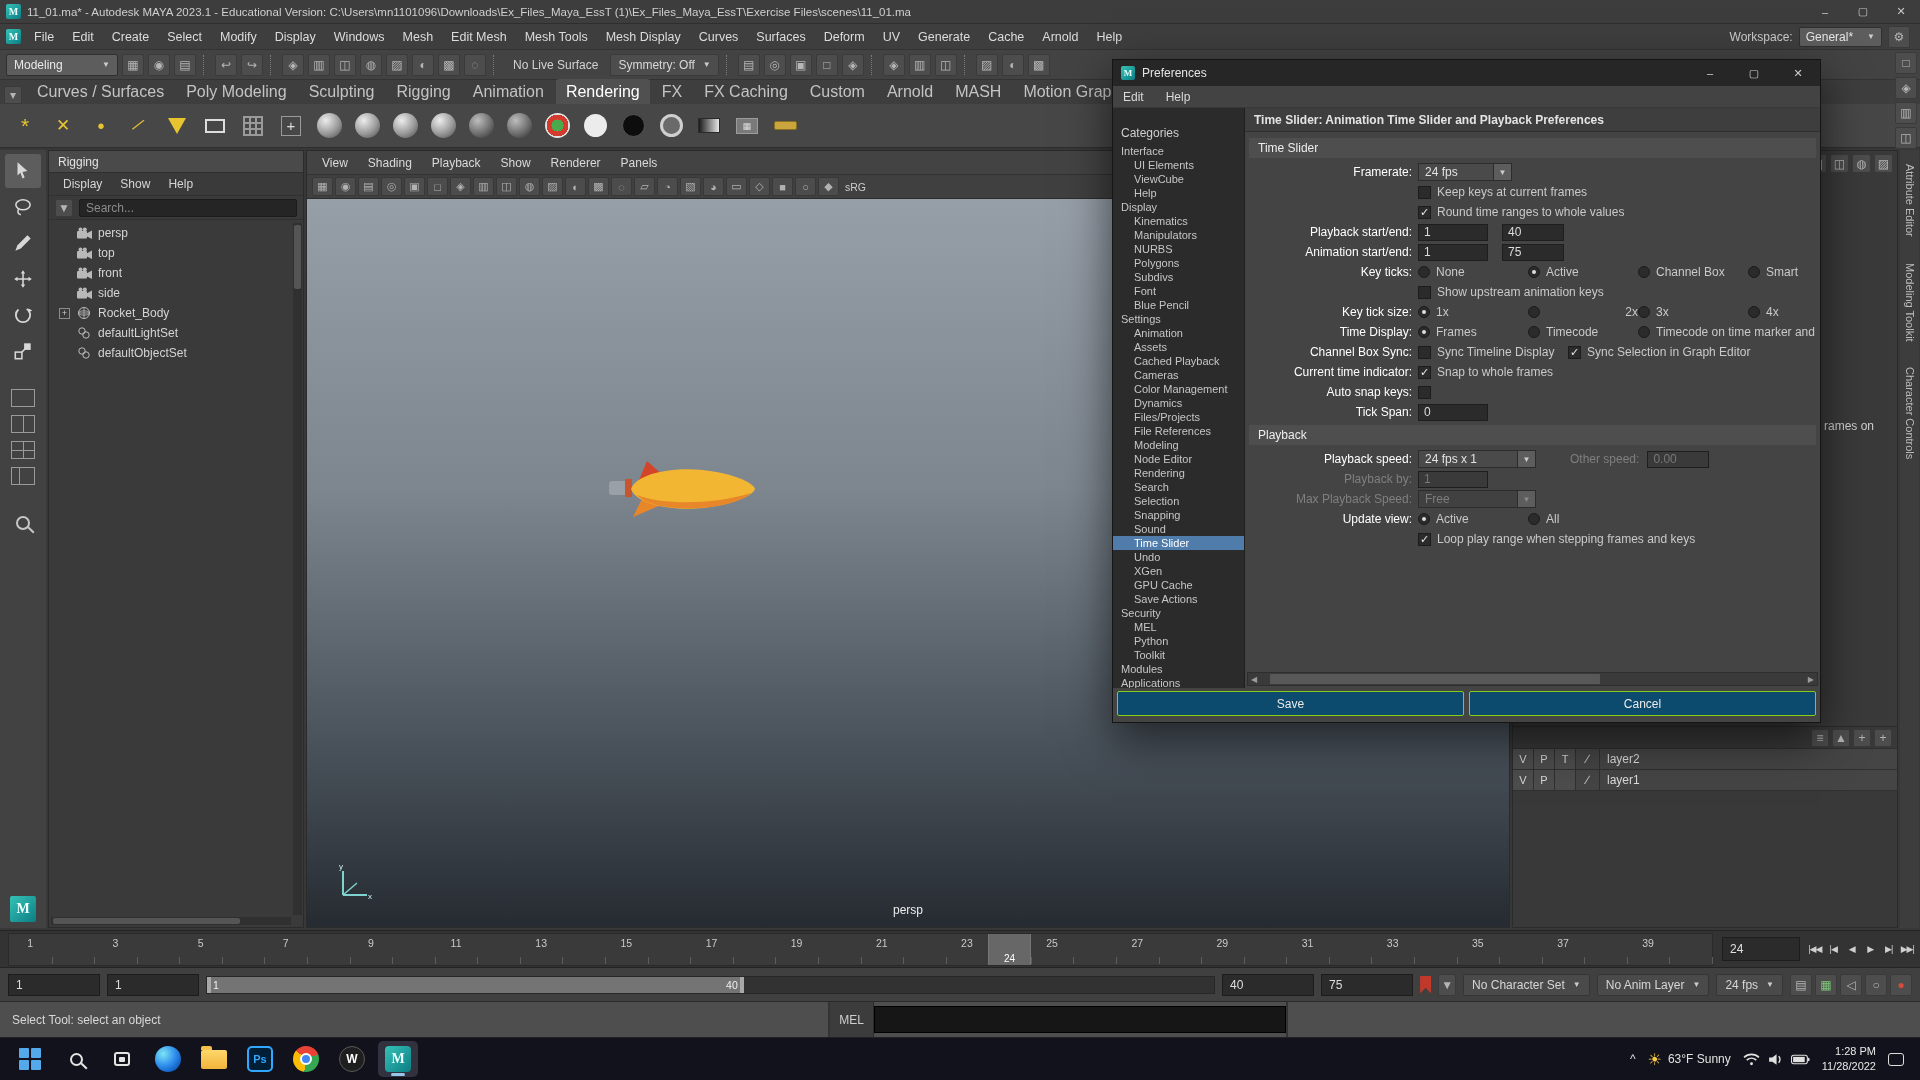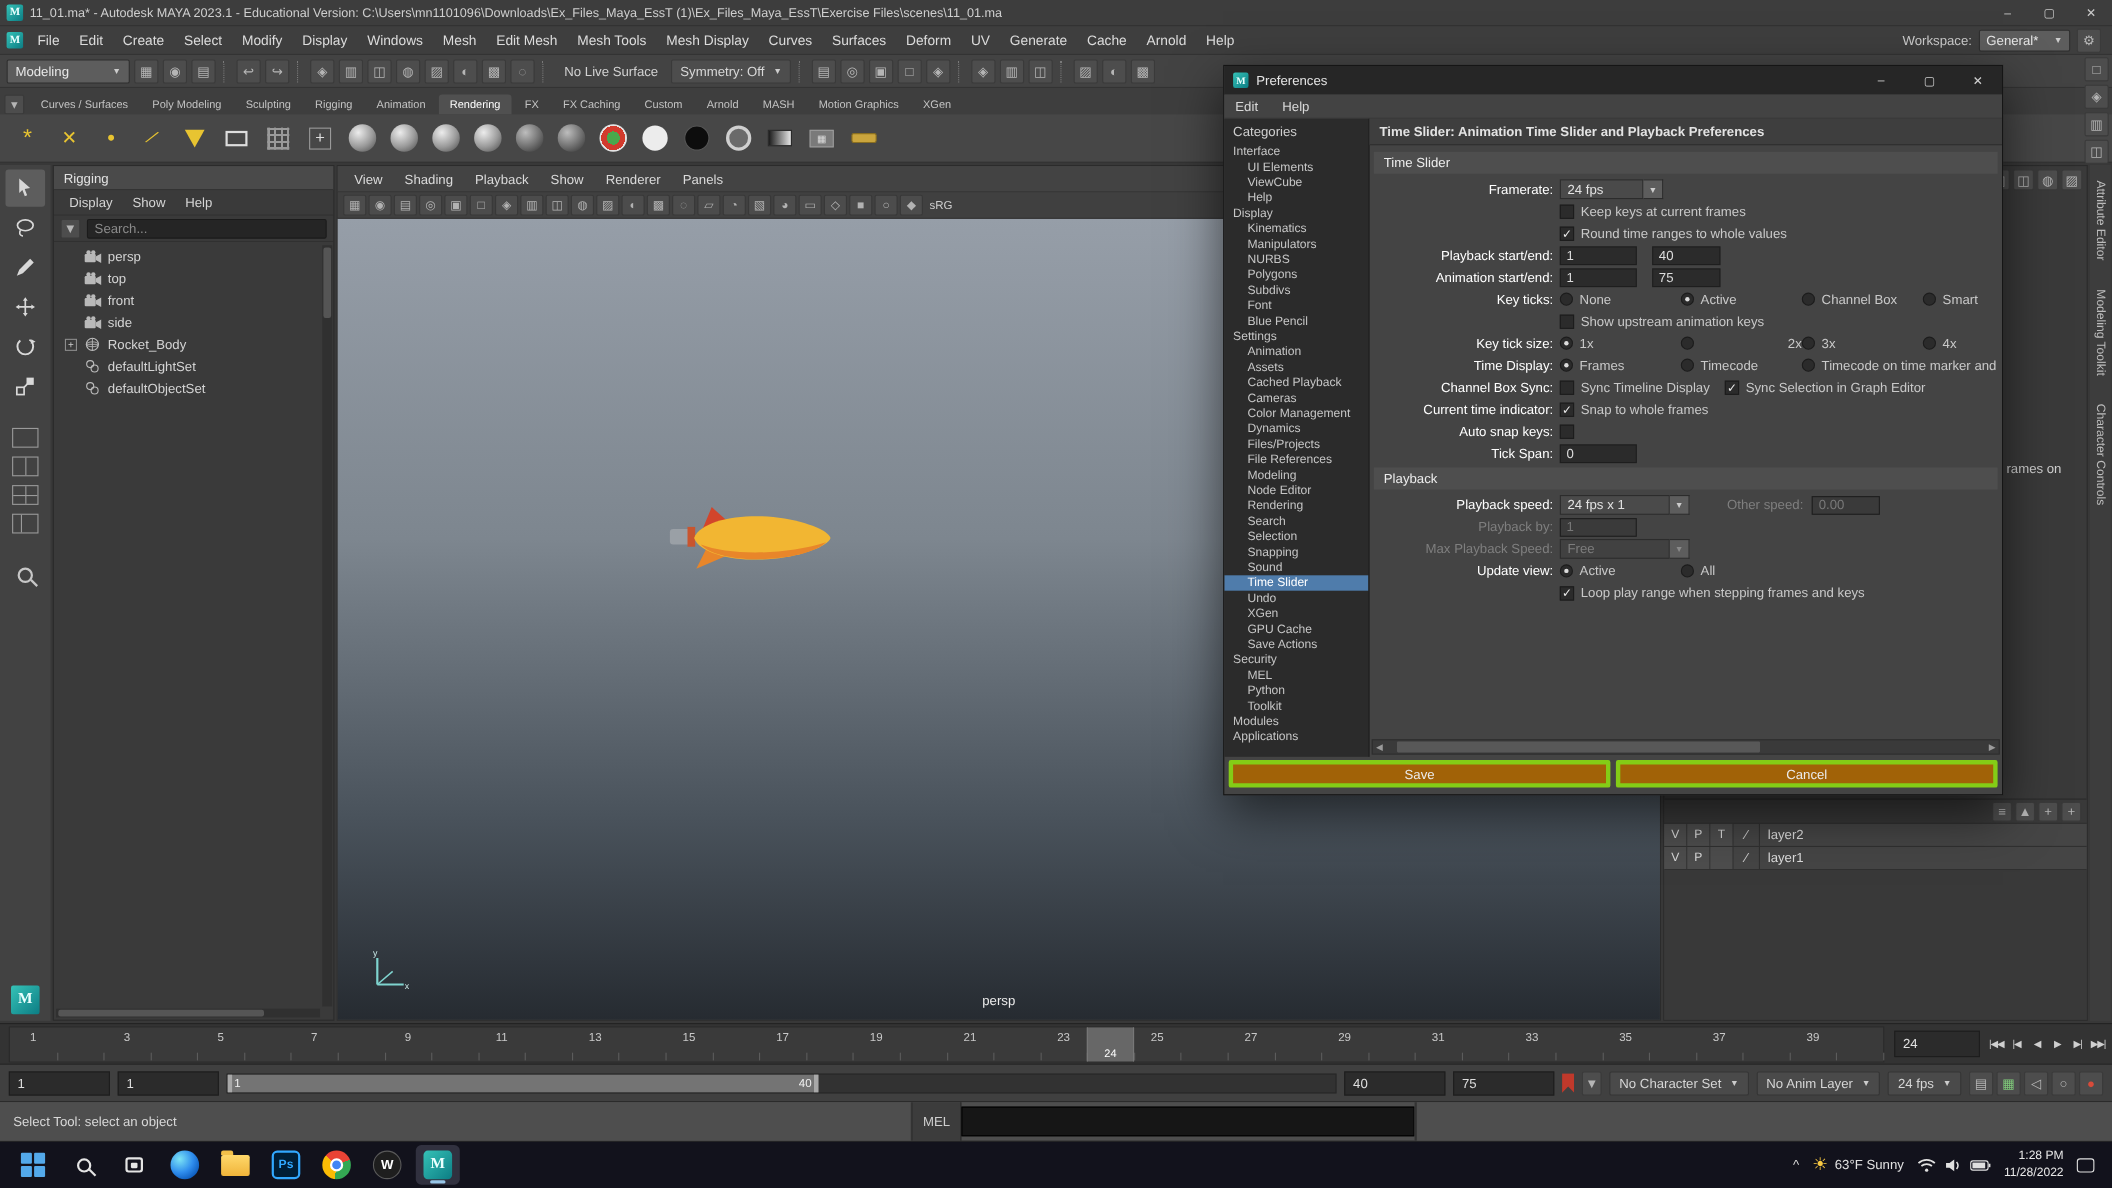--- a/index.html
+++ b/index.html
@@ -25,21 +25,21 @@
   
   .statusline{position:absolute;left:0;top:50px;width:1920px;height:30px;background:#434343;display:flex;align-items:center;padding:0 6px;gap:4px;border-bottom:1px solid #333}
   .mode-select{width:112px;height:22px;background:#5d5d5d;border:1px solid #2f2f2f;border-radius:2px;display:flex;align-items:center;justify-content:space-between;padding:0 7px;color:#e8e8e8}
   .sl-divider{width:5px;height:20px;border-left:1px dotted #7a7a7a;margin:0 3px}
   .mini-icon{width:22px;height:22px;background:#4d4d4d;border:1px solid #3a3a3a;border-radius:2px;display:flex;align-items:center;justify-content:center;font-size:12px;color:#b5b5b5;flex:none}
   .sl-text{padding:0 8px;color:#d2d2d2;white-space:nowrap}
   .sym-dd{height:22px;display:flex;align-items:center;gap:8px;padding:0 7px;background:#4d4d4d;border:1px solid #3a3a3a;border-radius:2px;color:#d8d8d8;white-space:nowrap}
 
   
   .shelf-tabs{position:absolute;left:0;top:80px;width:1920px;height:24px;background:#3e3e3e;display:flex;align-items:flex-end;padding:0 30px 0 4px;gap:2px}
-  .shelf-tab{padding:4px 10px 3px 10px;font-size:10px;color:#c3c3c3;white-space:nowrap}
+  .shelf-tab{padding:4px 10px 3px 10px;font-size:16px;color:#c3c3c3;white-space:nowrap}
   .shelf-tab.active{background:#505050;color:#fff;border-radius:3px 3px 0 0}
   .shelf{position:absolute;left:0;top:104px;width:1920px;height:44px;background:#474747;display:flex;align-items:center;padding:0 8px;gap:4px;border-bottom:1px solid #2e2e2e}
   .shelf-icon{width:34px;height:34px;display:flex;align-items:center;justify-content:center;flex:none}
   .k-star{color:#e8c431;font-size:21px;line-height:1}
   .k-star2{color:#e8c431;font-size:17px;line-height:1}
   .k-dot{color:#e8c431;font-size:20px;line-height:1}
   .k-brush{color:#e8c431;font-size:18px;transform:rotate(20deg)}
   .k-cone{width:0;height:0;border-left:9px solid transparent;border-right:9px solid transparent;border-top:16px solid #e8c431}
   .k-arearect{width:20px;height:14px;border:2px solid #ddd}
   .k-grid{width:20px;height:20px;background:repeating-linear-gradient(0deg,#9a9a9a 0 2px,transparent 2px 6px),repeating-linear-gradient(90deg,#9a9a9a 0 2px,transparent 2px 6px)}
@@ -177,21 +177,21 @@
 
   
   .prefs{position:absolute;left:1112px;top:59px;width:709px;height:664px;background:#444;border:1px solid #151515;box-shadow:0 16px 44px rgba(0,0,0,.6);display:flex;flex-direction:column;z-index:40}
   .prefs-titlebar{height:26px;background:#262626;display:flex;align-items:center;padding-left:8px;gap:7px;flex:none}
   .prefs-title{font-size:12px;color:#e4e4e4}
   .prefs-winbtns{margin-left:auto;display:flex;height:100%}
   .prefs-winbtn{width:44px;display:flex;align-items:center;justify-content:center;color:#cfcfcf;font-size:11px}
   .prefs-menubar{height:22px;background:#434343;display:flex;align-items:center;padding:0 10px;gap:22px;border-bottom:1px solid #383838;flex:none}
   .prefs-menu{color:#dadada}
   .prefs-body{flex:1;display:flex;min-height:0}
-  .prefs-cats{width:132px;background:#2b2b2b;border-right:1px solid #1f1f1f;padding-top:3px;overflow:hidden;flex:none}
+  .prefs-cats{width:132px;background:#2b2b2b;border-right:1px solid #1f1f1f;padding-top:16px;overflow:hidden;flex:none}
   .cats-title{padding:2px 8px 4px 8px;color:#cfcfcf}
   .cat-item{height:14px;line-height:14px;font-size:11px;color:#c6c6c6;padding-left:8px;white-space:nowrap}
   .cat-item.child{padding-left:21px}
   .cat-item.selected{background:#4f7cab;color:#fff}
   .prefs-content{flex:1;display:flex;flex-direction:column;min-width:0}
   .content-header{height:24px;background:#3e3e3e;border-bottom:1px solid #2f2f2f;display:flex;align-items:center;padding:0 9px;font-weight:bold;color:#e3e3e3;flex:none;white-space:nowrap;overflow:hidden}
   .prefs-form{flex:1;padding:3px 3px 0 3px;overflow:hidden}
   .section-title{height:20px;background:#4e4e4e;display:flex;align-items:center;padding:0 9px;color:#ededed;margin:3px 1px 4px 1px}
   .form-row{height:20px;display:flex;align-items:center;white-space:nowrap;overflow:hidden}
   .row-label{width:170px;text-align:right;padding-right:6px;color:#ffffff;flex:none}
@@ -207,21 +207,21 @@
   .checkbox{width:13px;height:13px;background:#2b2b2b;border:1px solid #1c1c1c;display:flex;align-items:center;justify-content:center;font-size:11px;color:#eaeaea;flex:none}
   .ctl-opt{display:flex;align-items:center;gap:6px;flex:none}
   .radio{width:12px;height:12px;border-radius:50%;background:#2b2b2b;border:1px solid #1c1c1c;position:relative;flex:none}
   .radio.on:after{content:"";position:absolute;inset:3px;border-radius:50%;background:#dcdcdc}
   .opt-text{color:#c9c9c9}
   .inline-label{color:#c9c9c9}
   .inline-label.disabled{color:#7f7f7f}
   .prefs-hscroll{height:14px;margin:0 2px 2px 2px;background:#3a3a3a;border:1px solid #2e2e2e;position:relative;flex:none;display:flex;align-items:center;justify-content:space-between;padding:0 3px;color:#9a9a9a;font-size:8px}
   .hs-thumb{position:absolute;left:22px;width:58%;top:1px;bottom:1px;background:#585858;border-radius:1px}
   .prefs-buttons{height:34px;display:flex;gap:5px;padding:3px 4px 6px 4px;flex:none}
-  .pbtn{flex:1;background:#a16207;border:4px solid #84cc16;border-radius:2px;display:flex;align-items:center;justify-content:center;color:#ebebeb}
+  .pbtn{flex:1;background:#0c4a6e;border:1px solid #84cc16;border-radius:2px;display:flex;align-items:center;justify-content:center;color:#ebebeb}
 </style>
 </head>
 <body>
 
 <div class="app">
 
   <div class="titlebar">
     <div class="maya-sq">M</div>
     <div class="titlebar-text">11_01.ma* - Autodesk MAYA 2023.1 - Educational Version: C:\Users\mn1101096\Downloads\Ex_Files_Maya_EssT (1)\Ex_Files_Maya_EssT\Exercise Files\scenes\11_01.ma</div>
     <div class="win-btns">

